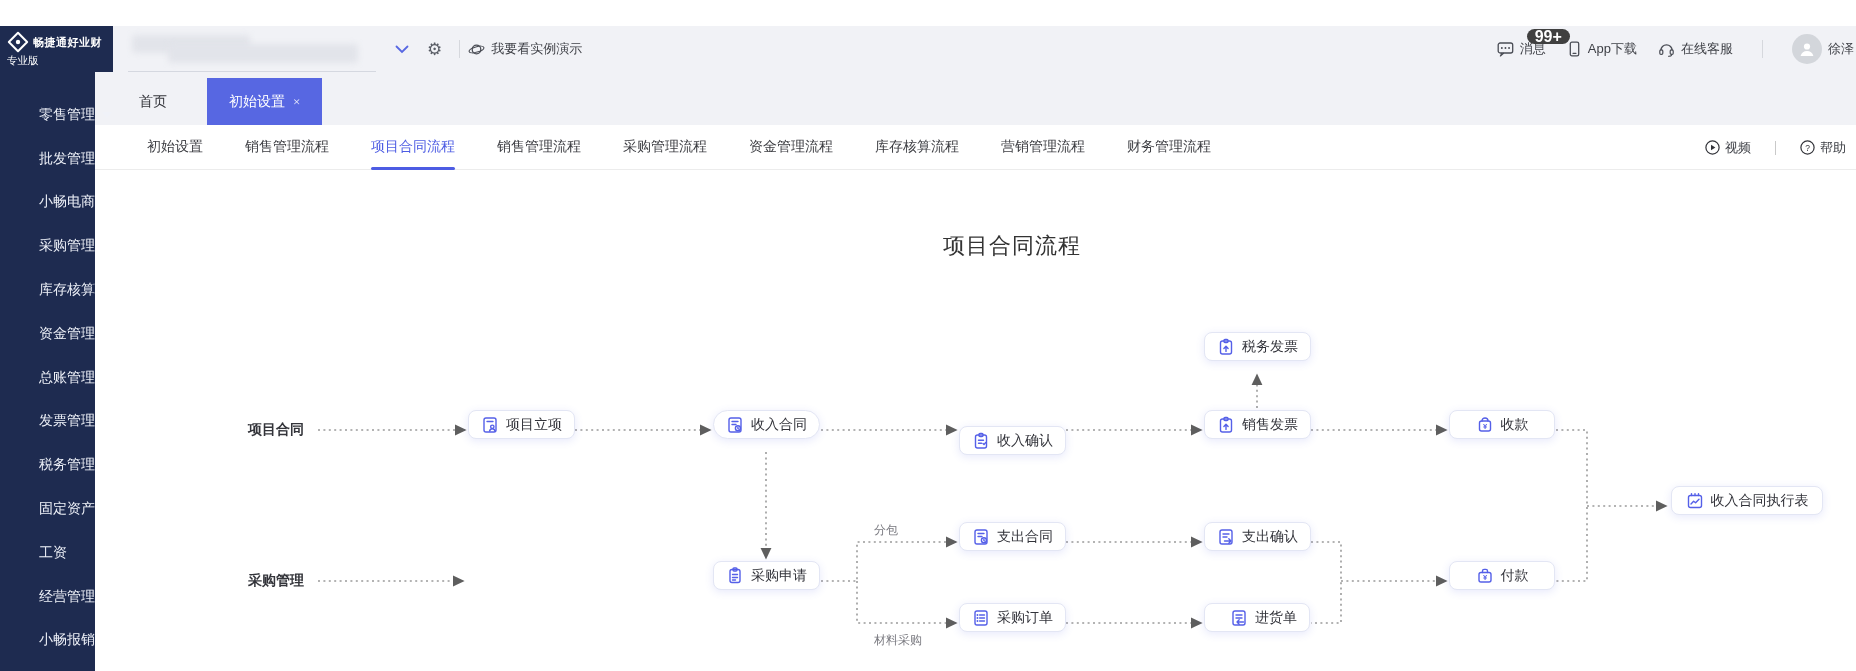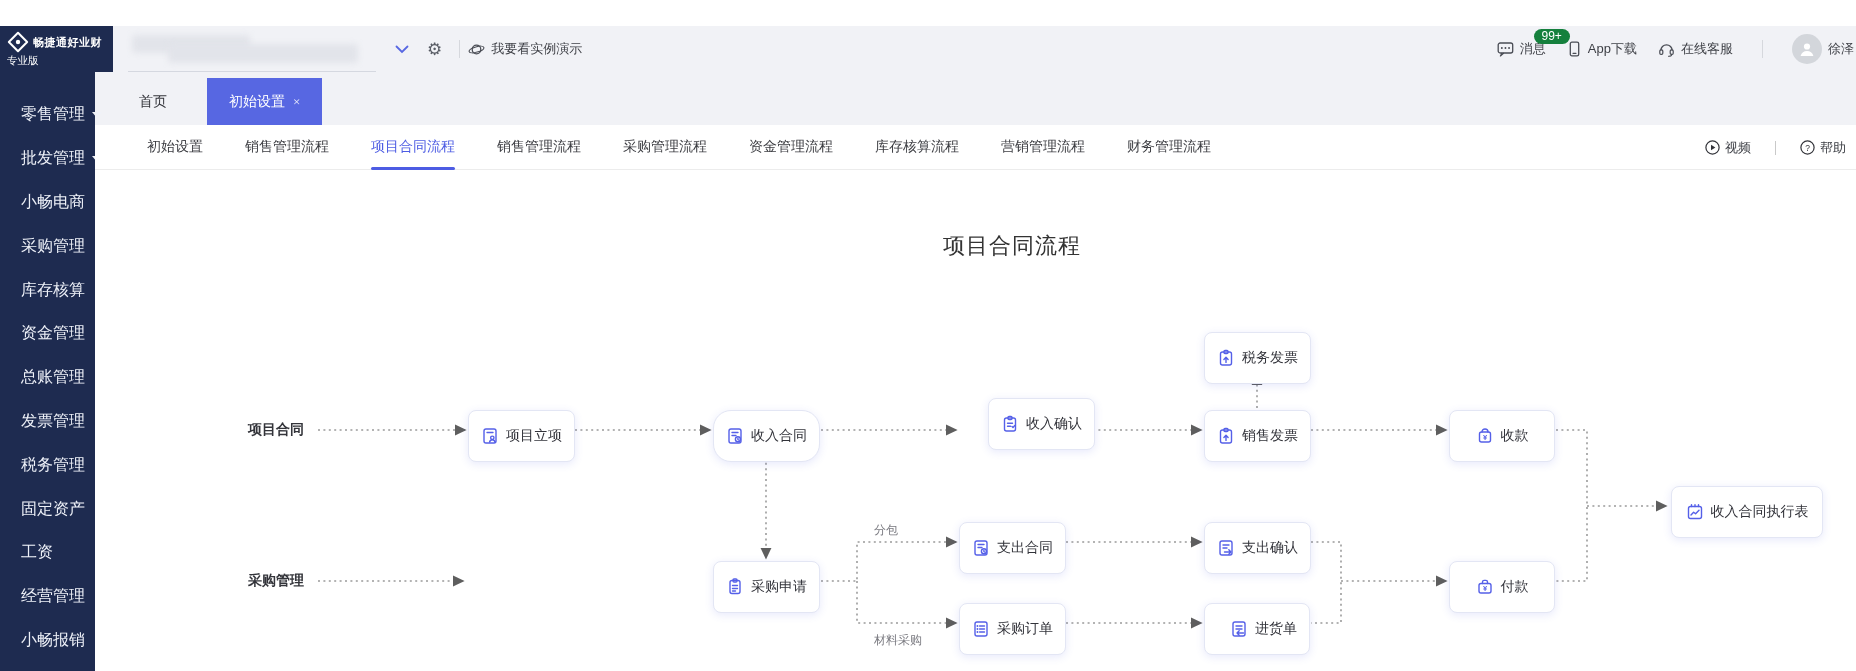--- a/index.html
+++ b/index.html
@@ -21,50 +21,50 @@
   .hdr-left { position:absolute; left:15px; top:0; height:46px; display:flex; align-items:center; }
   .censor-wrap { position:relative; width:248px; height:46px; border-bottom:1px solid #d5d8e0; margin-right:10px; }
   .censor { position:absolute; background:#e2e4ea; border-radius:4px; filter:blur(3px); }
   .c1 { left:4px; top:9px; width:118px; height:18px; }
   .c2 { left:40px; top:18px; width:190px; height:19px; }
   .hdr-ic { display:flex; align-items:center; margin:0 9px; cursor:pointer; }
   .hdr-divider { width:1px; height:18px; background:#d6d8dd; margin:0 8px; }
   .hdr-item { display:flex; align-items:center; gap:6px; font-size:13px; color:#3d3f45; cursor:pointer; white-space:nowrap; }
   .hdr-right { position:absolute; right:2px; top:0; height:46px; display:flex; align-items:center; gap:21px; }
   .msg-wrap { position:relative; }
-  .badge { position:absolute; top:-11px; right:-24px; background:#15803d; color:#fff; font-size:12px; font-weight:normal; padding:1px 8px; border-radius:9px; line-height:13px; }
+  .badge { position:absolute; top:-11px; right:-24px; background:#404040; color:#fff; font-size:16px; font-weight:bold; padding:1px 8px; border-radius:9px; line-height:13px; }
   .avatar { width:30px; height:30px; border-radius:50%; background:#d3d6db; display:flex; align-items:center; justify-content:center; }
   .username { font-size:13px; color:#3d3f45; white-space:nowrap; }
 
   
   .tabsrow { position:absolute; left:95px; top:72px; width:1761px; height:53px; background:#f1f2f6; display:flex; align-items:flex-end; padding-left:20px; }
   .tab { height:47px; display:flex; align-items:center; font-size:14px; color:#33343a; padding:0 24px; cursor:pointer;font-family:Liberation Serif, serif; }
   .tab.active { background:#5767e2; color:#fff; margin-left:16px; padding:0 22px; gap:8px; }
   .tab-close { font-size:13px; opacity:.9; cursor:pointer; }
 
   
   .sidebar { position:absolute; left:0; top:72px; width:95px; height:599px; background:#1e2b50; padding-top:21px; }
-  .side-item { height:43.8px; display:flex; align-items:center; padding-left:21px; color:#eef1f8; font-size:16px; font-weight:500; cursor:pointer; white-space:nowrap; }
+  .side-item { height:43.8px; display:flex; align-items:center; padding-left:21px; color:#eef1f8; font-size:14px; font-weight:500; cursor:pointer; white-space:nowrap;margin-left:18px; }
   .tri { width:0; height:0; border-left:5px solid transparent; border-right:5px solid transparent; border-top:6px solid #f0f2f8; margin-left:7px; }
 
   
   .content { position:absolute; left:95px; top:125px; width:1761px; height:546px; background:#fff; }
   .subtabs { position:relative; height:45px; border-bottom:1px solid #ececec; display:flex; align-items:center; padding-left:52px; }
   .subtab { font-size:14px; color:#3c3d42; margin-right:42px; height:45px; display:flex; align-items:center; position:relative; cursor:pointer; white-space:nowrap; }
   .subtab.active { color:#4d5ce3; font-weight:500; }
   .subtab.active::after { content:""; position:absolute; left:0; right:0; bottom:0; height:3px; background:#4d5ce3; border-radius:2px; }
   .subtabs-right { position:absolute; right:10px; top:0; height:45px; display:flex; align-items:center; gap:24px; font-size:13px; color:#33343a; }
   .subtabs-right .hdr-item { gap:5px; }
   .st-divider { width:1px; height:14px; background:#c9c9c9; }
 
   
   .flow { position:absolute; left:0; top:45px; width:1761px; height:501px; }
   .flow-title { position:absolute; left:917px; top:76px; transform:translate(-50%,-50%); font-size:22px; color:#333; font-weight:500; letter-spacing:1px; white-space:nowrap; }
   .flow-svg { position:absolute; left:0; top:0; }
-  .node { position:absolute; height:52px; min-width:106px; background:#fff; border:1px solid #e3e6f4; border-radius:8px; box-shadow:0 2px 8px rgba(84,97,227,.14); display:flex; align-items:center; justify-content:center; gap:7px; font-size:14px; color:#32333a; cursor:pointer; white-space:nowrap; padding:0 12px; }
+  .node { position:absolute; height:29px; min-width:106px; background:#fff; border:1px solid #e3e6f4; border-radius:8px; box-shadow:0 2px 8px rgba(84,97,227,.14); display:flex; align-items:center; justify-content:center; gap:7px; font-size:14px; color:#32333a; cursor:pointer; white-space:nowrap; padding:0 12px; }
   .node svg { flex:0 0 auto; }
   .row-label { position:absolute; transform:translate(-50%,-50%); font-size:14px; font-weight:bold; color:#33343a; white-space:nowrap; }
   .edge-label { position:absolute; transform:translate(-50%,-50%); font-size:12px; color:#7a7a80; white-space:nowrap; }
 </style>
 </head>
 <body>
 
 <div class="app">
   <div class="topstrip"></div>
 
@@ -266,21 +266,21 @@
           <span style="display: flex;">
             <svg width="18" height="18" viewBox="0 0 18 18" fill="none" stroke="#5560e8" stroke-width="1.4" stroke-linecap="round" stroke-linejoin="round">
               <rect x="3" y="2" width="12" height="14" rx="2"></rect>
               <path d="M6 5.5h6M6 8.5h4"></path>
               <circle cx="11.9" cy="12.3" r="2.5"></circle>
               <path d="M11.9 11.2v1.2l.9.6"></path>
             </svg>
           </span>
           <span>收入合同</span>
         </div>
-        <div class="node" style="left: 864px; top: 228px; min-width: 106px; margin-left: 29px;">
+        <div class="node" style="left: 864px; top: 256px; min-width: 106px;">
           <span style="display: flex;">
             <svg width="18" height="18" viewBox="0 0 18 18" fill="none" stroke="#5560e8" stroke-width="1.4" stroke-linecap="round" stroke-linejoin="round">
               <rect x="3.5" y="3" width="11" height="13" rx="2"></rect>
               <rect x="7" y="1.4" width="4" height="3.2" rx="1"></rect>
               <path d="M6.5 8.2h5M6.5 11.2h3M11 11.4l1 1 1.8-1.9"></path>
             </svg>
           </span>
           <span>收入确认</span>
         </div>
         <div class="node" style="left: 1109px; top: 240px; min-width: 106px;">

